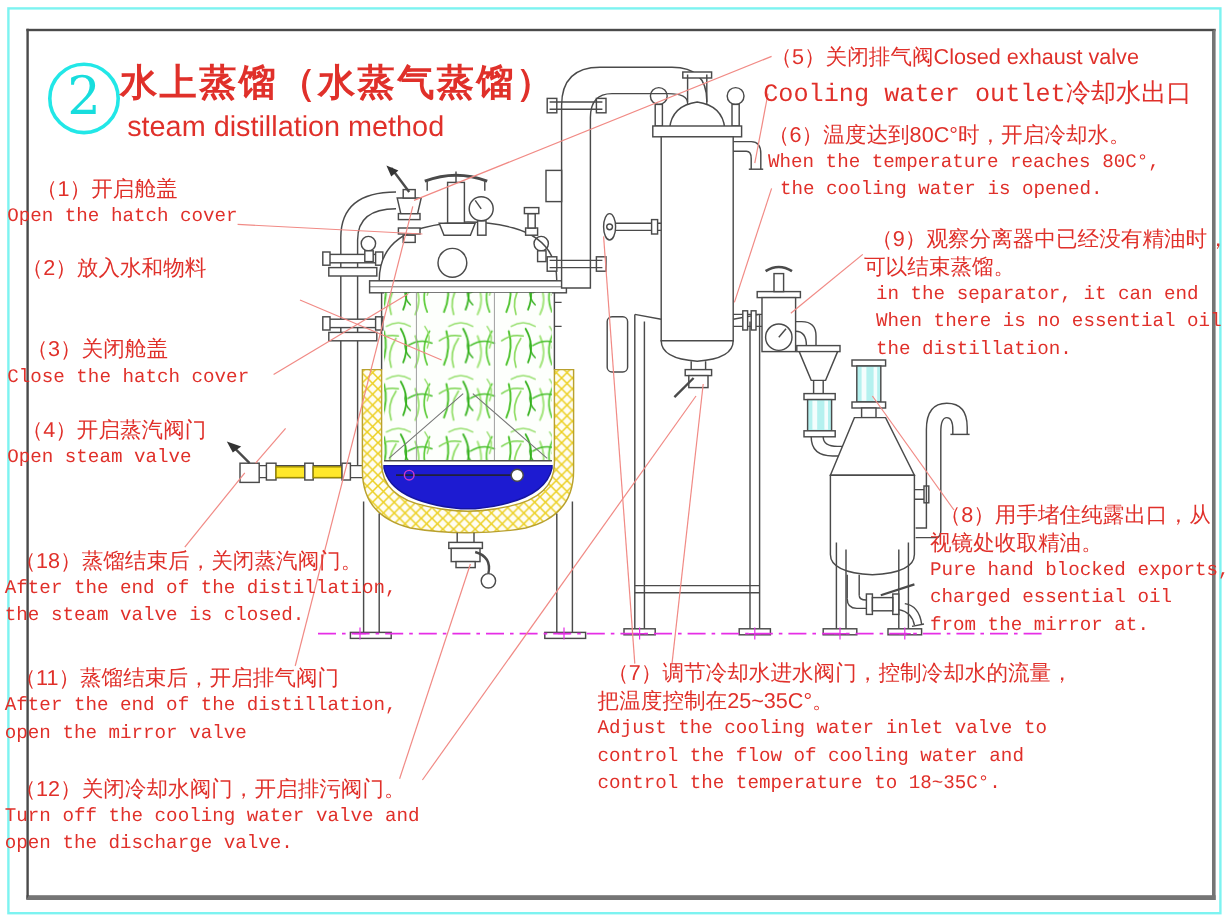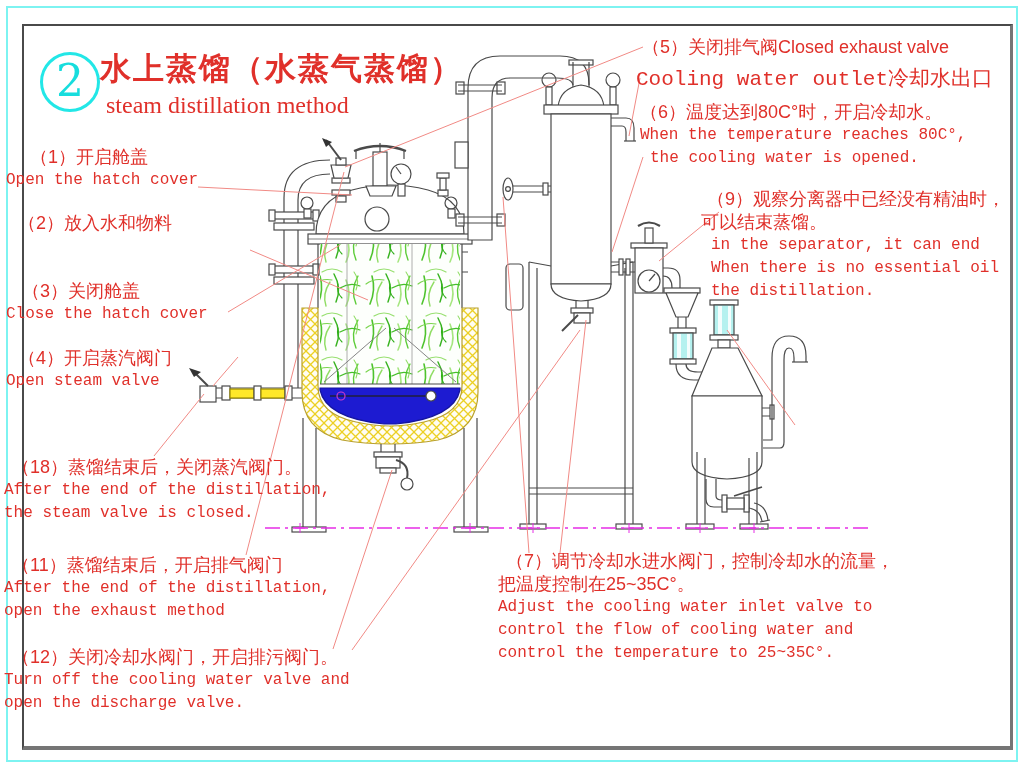--- a/index.html
+++ b/index.html
@@ -8,21 +8,21 @@
   .border-cyan{position:absolute;left:6px;top:6px;right:6px;bottom:6px;border:2px solid #7df3f1;}
   .border-dark{position:absolute;left:22px;top:24px;right:11px;bottom:18px;
                border:2px solid #4a4a4a;border-right:3px solid #757575;border-bottom:4px solid #757575;}
   svg.diagram{position:absolute;left:0;top:0;}
   .badge{position:absolute;left:40px;top:52px;width:54px;height:54px;border:3px solid #22e7e7;
          border-radius:50%;color:#17dddd;font-family:"DejaVu Serif",serif;font-size:44px;
          line-height:52px;text-align:center;}
   .title-zh{position:absolute;left:100px;top:48px;color:#e0302a;font-size:31px;font-weight:bold;
             letter-spacing:2px;white-space:nowrap;}
   .title-en{position:absolute;left:106px;top:92px;color:#e0302a;font-size:24px;
-            font-family:Liberation Serif, serif;white-space:nowrap;}
+            font-family:Liberation Sans, sans-serif;white-space:nowrap;}
   .ann{position:absolute;color:#e0302a;white-space:nowrap;}
   .ann div{line-height:23px;}
   .zh{font-size:18px;}
   .en{font-family:"Liberation Mono","DejaVu Sans Mono",monospace;font-size:16px;}
   .mixed{font-family:"Liberation Mono","DejaVu Sans Mono",monospace;font-size:21px;}
 </style>
 </head>
 <body>
 
 <div id="stage">
@@ -313,46 +313,53 @@
     <div class="en">Open steam valve</div>
   </div>
   <div class="ann" style="left:4px;top:456px">
     <div class="zh" style="padding-left:8px">（18）蒸馏结束后，关闭蒸汽阀门。</div>
     <div class="en">After the end of the distillation,</div>
     <div class="en">the steam valve is closed.</div>
   </div>
   <div class="ann" style="left:4px;top:554px">
     <div class="zh" style="padding-left:8px">（11）蒸馏结束后，开启排气阀门</div>
     <div class="en">After the end of the distillation,</div>
-    <div class="en">open the exhaust method</div>
+    <div class="en">open the mirror valve</div>
   </div>
   <div class="ann" style="left:4px;top:646px">
     <div class="zh" style="padding-left:8px">（12）关闭冷却水阀门，开启排污阀门。</div>
     <div class="en">Turn off the cooling water valve and</div>
     <div class="en">open the discharge valve.</div>
   </div>
 
   <div class="ann" style="left:642px;top:36px">
     <div class="zh">（5）关闭排气阀Closed exhaust valve</div>
   </div>
   <div class="ann" style="left:636px;top:68px">
     <div class="mixed">Cooling water outlet冷却水出口</div>
   </div>
   <div class="ann" style="left:640px;top:101px">
     <div class="zh">（6）温度达到80C°时，开启冷却水。</div>
     <div class="en">When the temperature reaches 80C°,</div>
     <div class="en" style="padding-left:10px">the cooling water is opened.</div>
   </div>
-  <div class="ann" style="left:697px;top:188px">
+  <div class="ann" style="left:716px;top:188px">
     <div class="zh" style="padding-left:10px">（9）观察分离器中已经没有精油时，</div>
     <div class="zh" style="padding-left:4px">可以结束蒸馏。</div>
     <div class="en" style="padding-left:14px">in the separator, it can end</div>
     <div class="en" style="padding-left:14px">When there is no essential oil</div>
     <div class="en" style="padding-left:14px">the distillation.</div>
   </div>
+  <div class="ann" style="left:775px;top:418px">
+    <div class="zh" style="padding-left:8px">（8）用手堵住纯露出口，从</div>
+    <div class="zh">视镜处收取精油。</div>
+    <div class="en">Pure hand blocked exports,</div>
+    <div class="en"> charged essential oil</div>
+    <div class="en">from the mirror at.</div>
+  </div>
   <div class="ann" style="left:498px;top:550px">
     <div class="zh" style="padding-left:8px">（7）调节冷却水进水阀门，控制冷却水的流量，</div>
     <div class="zh">把温度控制在25~35C°。</div>
     <div class="en">Adjust the cooling water inlet valve to</div>
     <div class="en">control the flow of cooling water and</div>
-    <div class="en">control the temperature to 25~35C°.</div>
+    <div class="en">control the temperature to 18~35C°.</div>
   </div>
 </div>
 
 </body></html>

